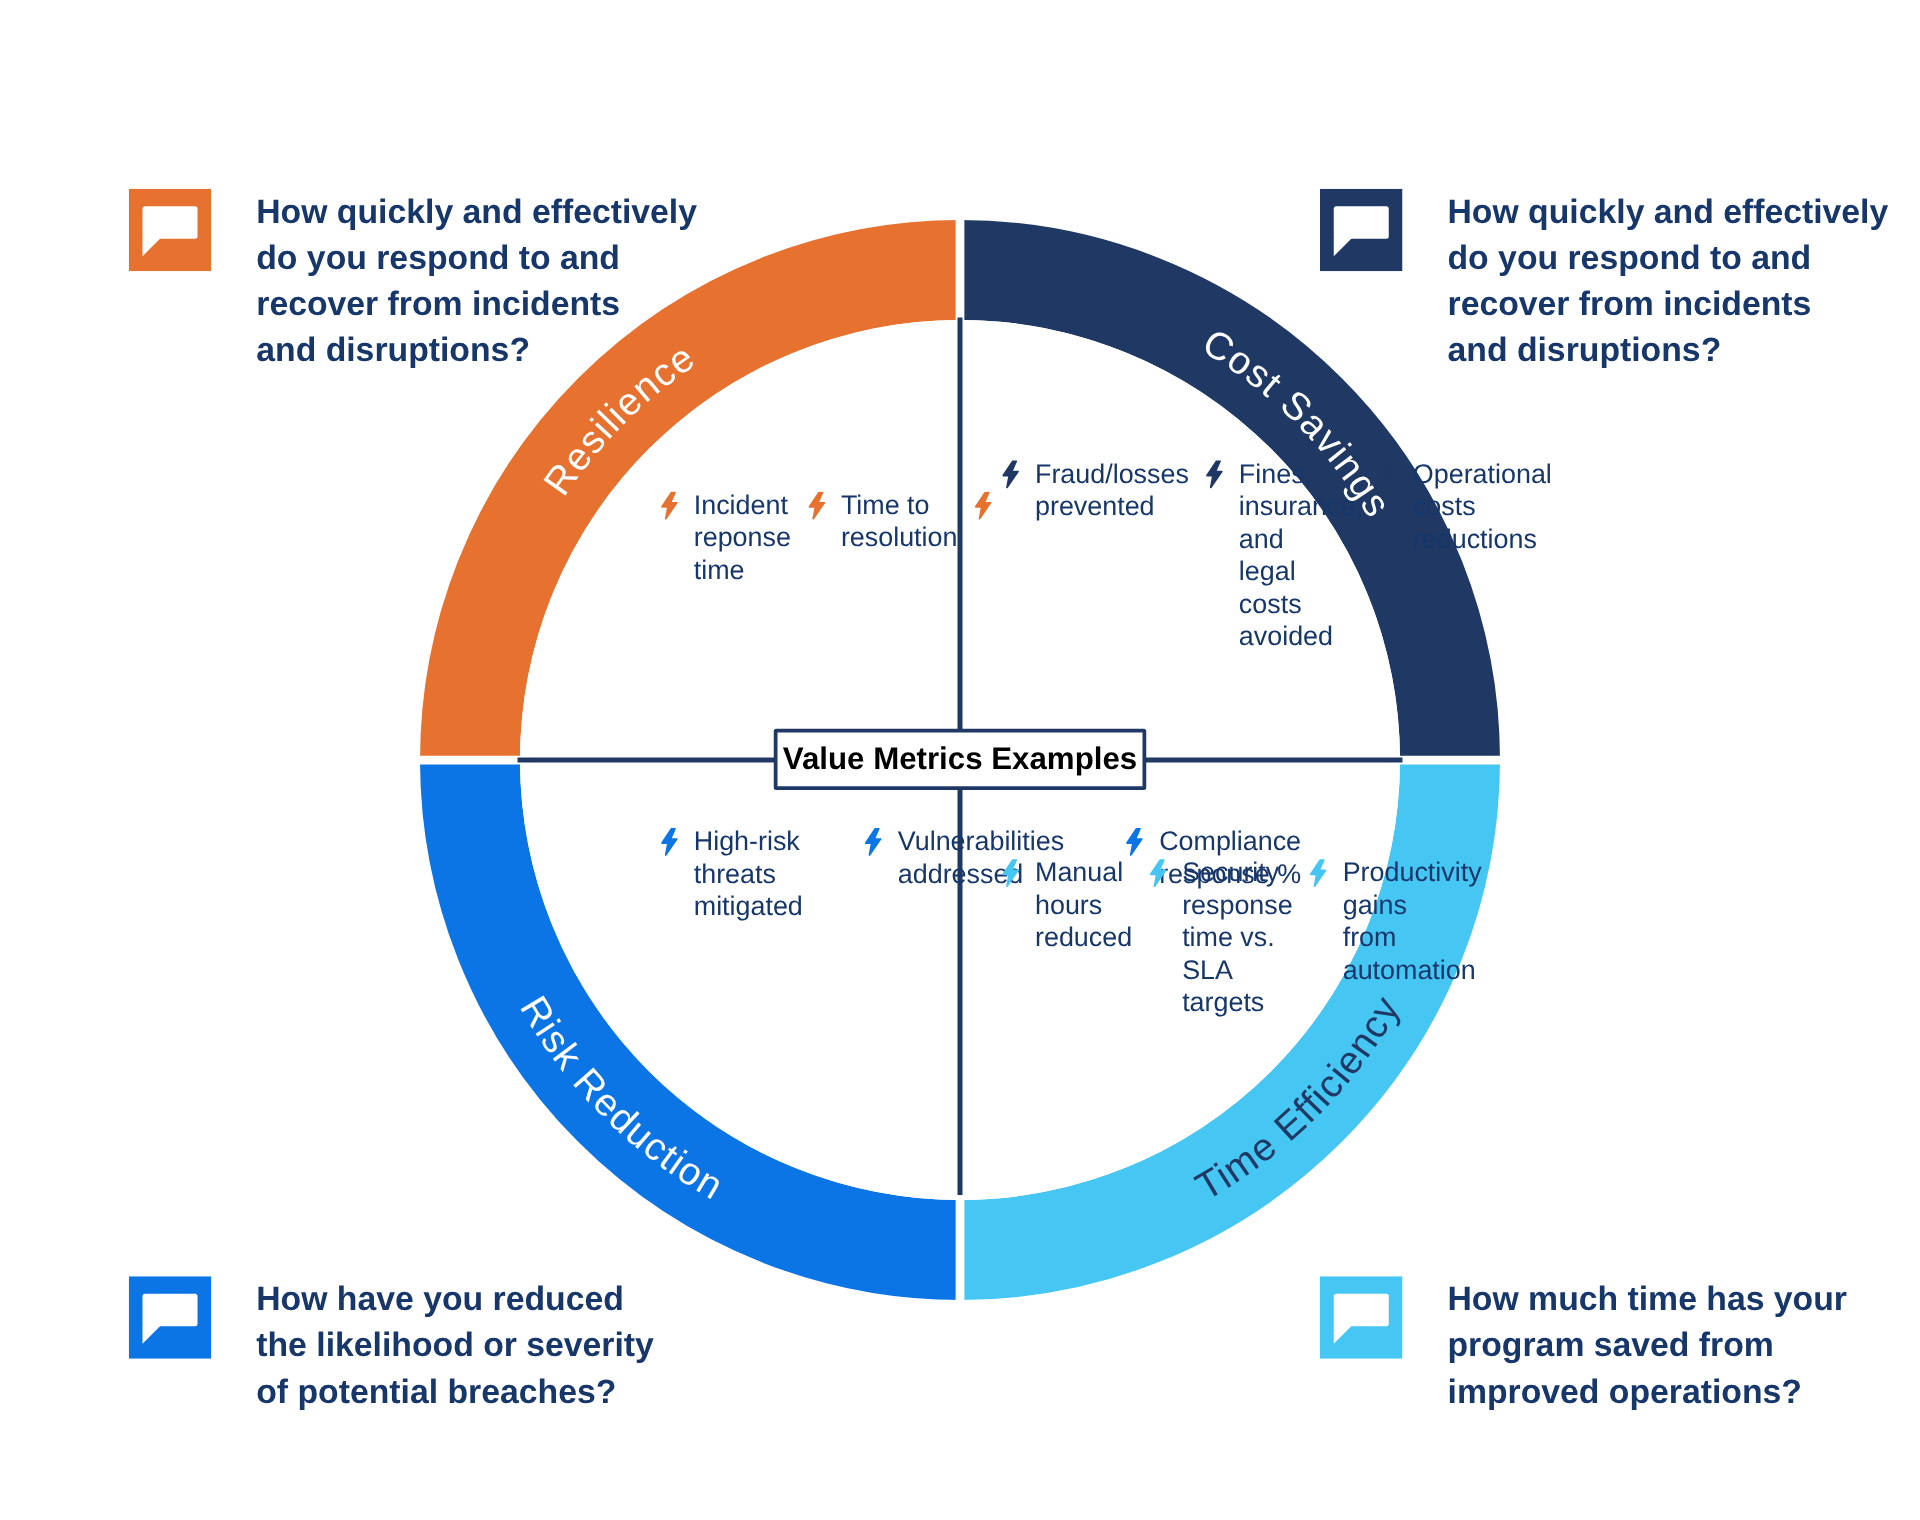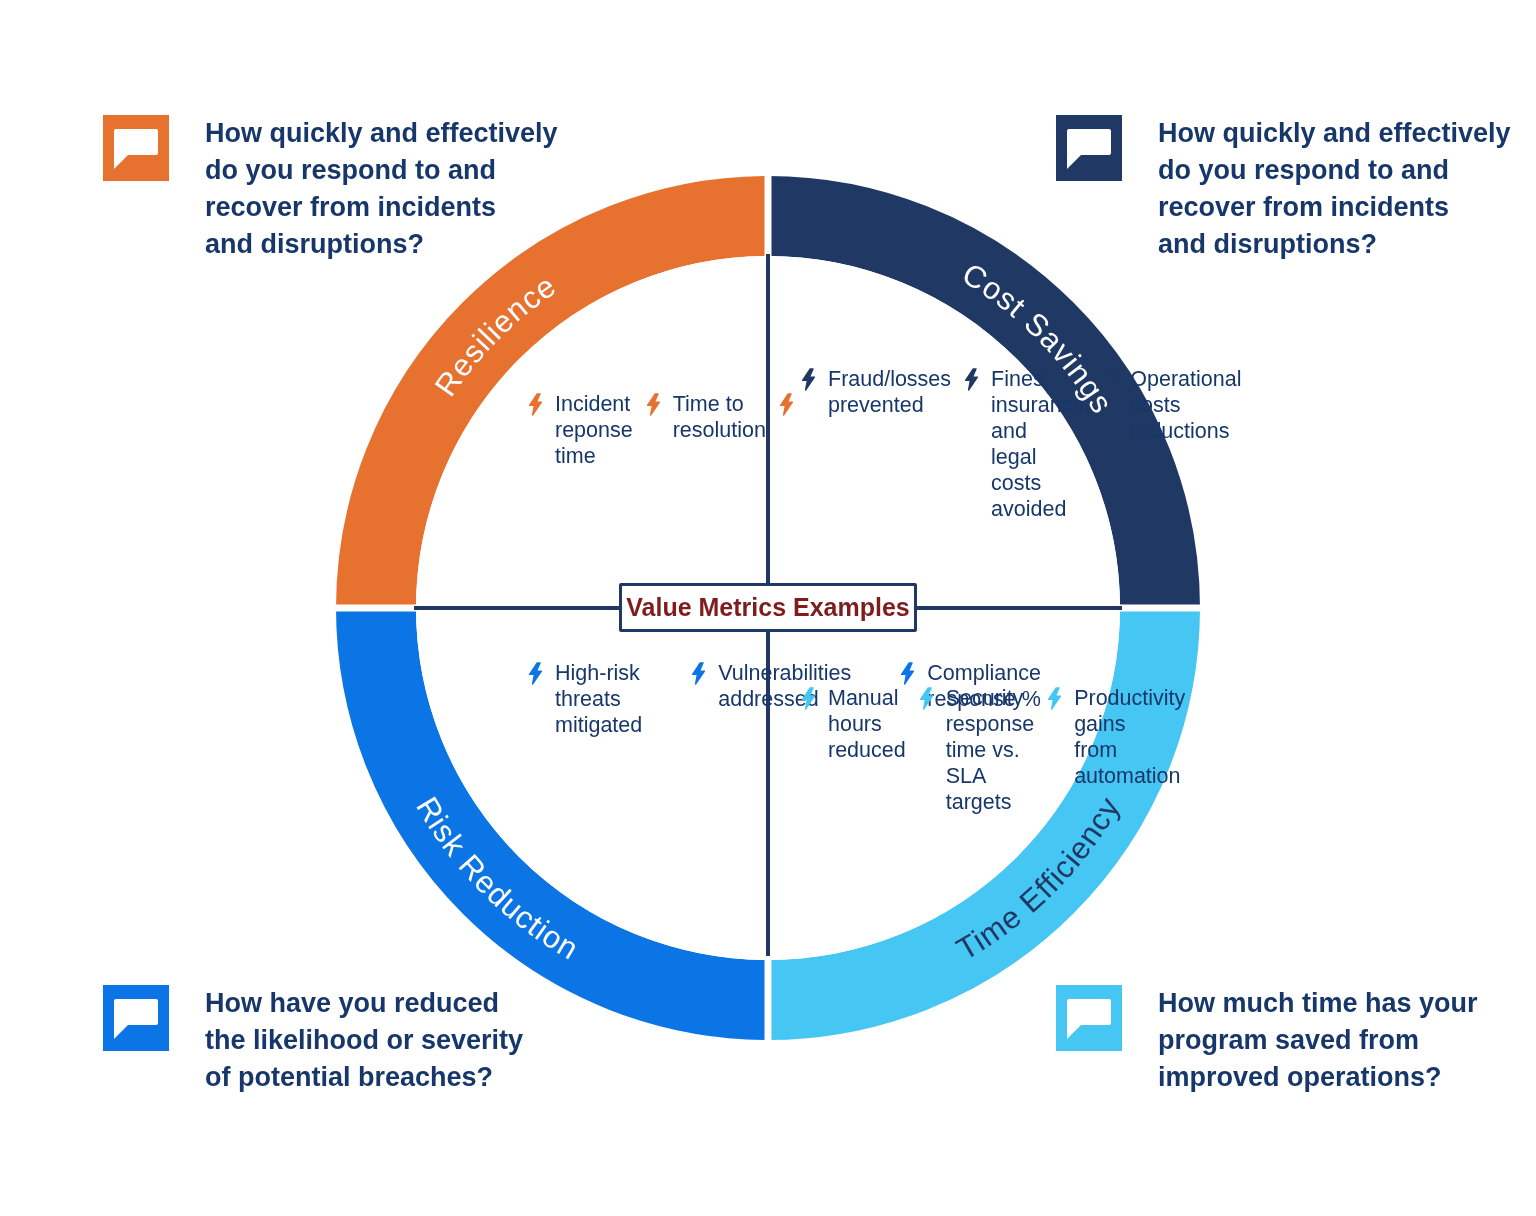--- a/index.html
+++ b/index.html
@@ -9,36 +9,36 @@
   }
   .wheel{position:absolute;left:0;top:0;}
   .arc-label{font-size:31px;letter-spacing:1px;font-family:"Liberation Sans",sans-serif;}
   .arc-label.white{fill:#ffffff;}
   .arc-label.navy{fill:#1F3864;}
 
   .center-box{
     position:absolute;left:619px;top:583px;width:298px;height:49px;box-sizing:border-box;
     background:#ffffff;border:3px solid #1F3864;border-radius:2px;
     display:flex;align-items:center;justify-content:center;
-    color:#7f1d1d;font-size:25px;font-weight:700;
+    color:#000000;font-size:25px;font-weight:700;
   }
 
   .metrics{
     position:absolute;display:flex;flex-direction:row;gap:12px;
     color:#17376B;font-size:21.5px;line-height:26px;
   }
   .metric{display:flex;gap:11px;align-items:flex-start;}
   .metric .bolt{flex:0 0 auto;margin-top:2px;}
   .metric-text{white-space:pre-line;}
   .bolt-orange{color:#E7712F;}
   .bolt-navy{color:#1F3864;}
   .bolt-blue{color:#0C75E6;}
   .bolt-lblue{color:#45C6F3;}
 
-  .callout{position:absolute;display:flex;gap:36px;align-items:flex-start;}
+  .callout{position:absolute;display:flex;gap:36px;align-items:flex-start;margin-top:36px;}
   .callout-text{
     color:#17376B;font-size:27px;line-height:37px;font-weight:700;
     white-space:pre-line;
   }
   .bubble{flex:0 0 auto;}
 </style>
 </head>
 <body>
 
 <div class="canvas">

